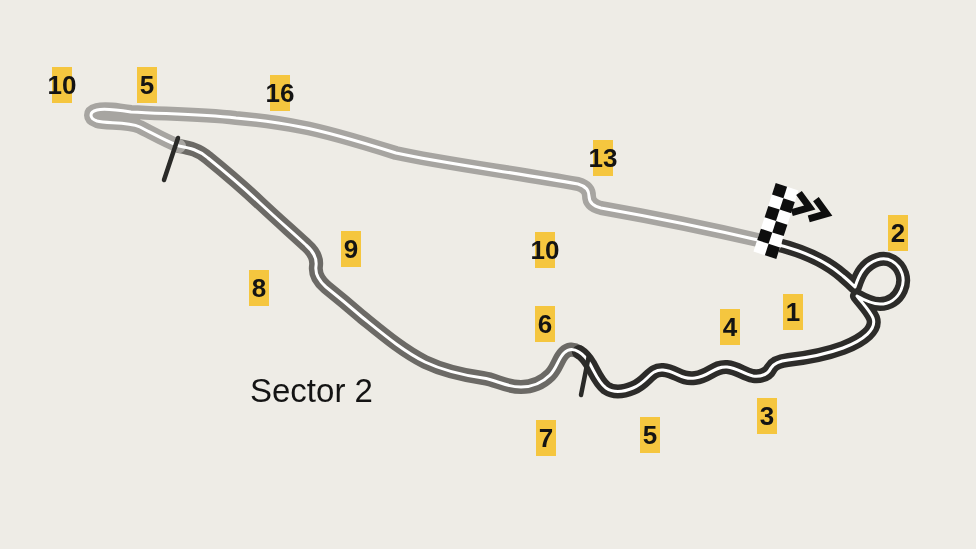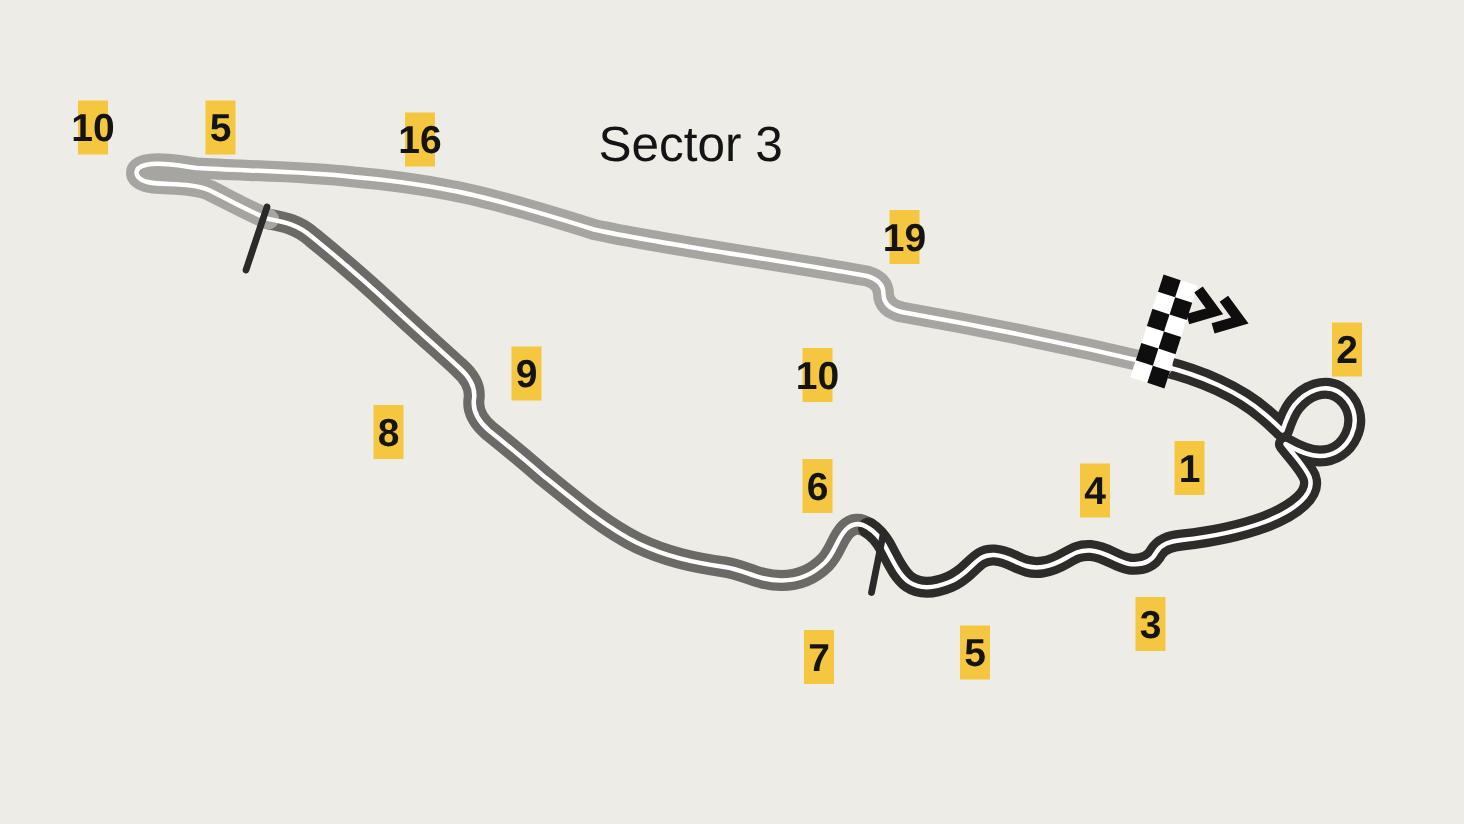--- a/index.html
+++ b/index.html
@@ -84,18 +84,18 @@
   <div class="turn-badge" style="left:757px; top:398px">3</div>
   <div class="turn-badge" style="left:720px; top:309px">4</div>
   <div class="turn-badge" style="left:640px; top:417px">5</div>
   <div class="turn-badge" style="left:535px; top:306px">6</div>
   <div class="turn-badge" style="left:536px; top:420px">7</div>
   <div class="turn-badge" style="left:249px; top:270px">8</div>
   <div class="turn-badge" style="left:341px; top:231px">9</div>
   <div class="turn-badge" style="left:52px;  top:67px">10</div>
   <div class="turn-badge" style="left:137px; top:67px">5</div>
   <div class="turn-badge" style="left:270px; top:75px">16</div>
-  <div class="turn-badge" style="left:593px; top:140px">19</div>
+  <div class="turn-badge" style="left:593px; top:140px">13</div>
   <div class="turn-badge" style="left:535px; top:232px">10</div>
 
-  <div class="sector-label" style="left:399px; top:79px">Sector 3</div>
+  <div class="sector-label" style="left:250px; top:374px">Sector 2</div>
 
 </div>
 
 </body></html>

